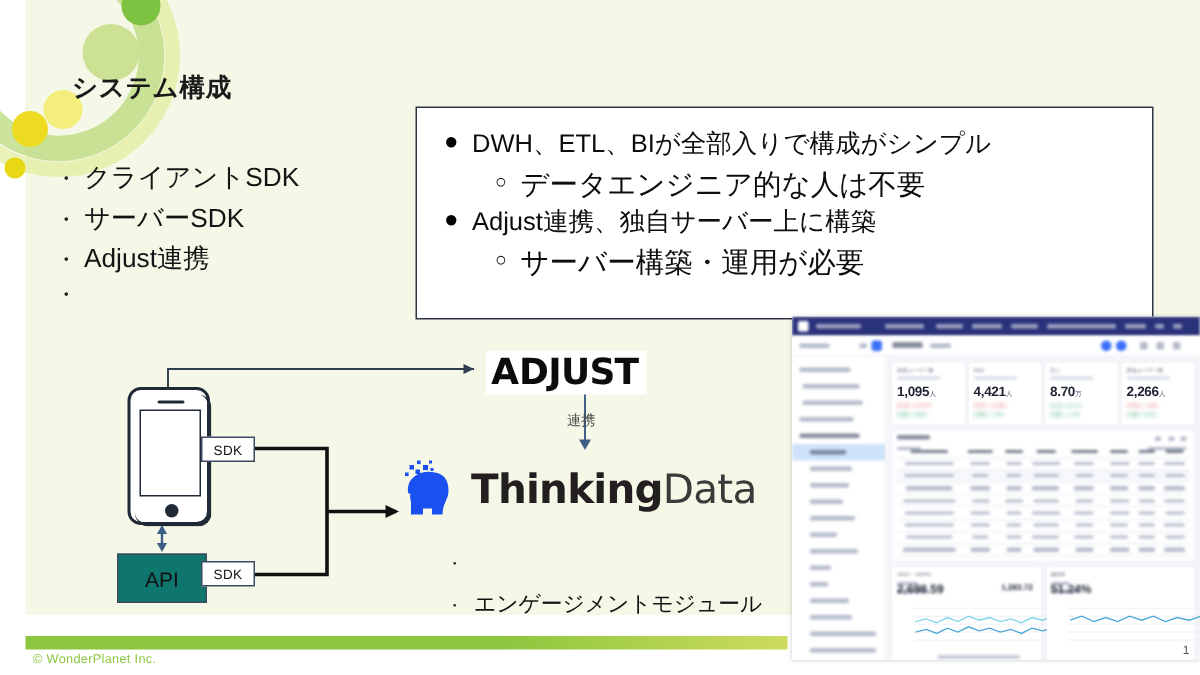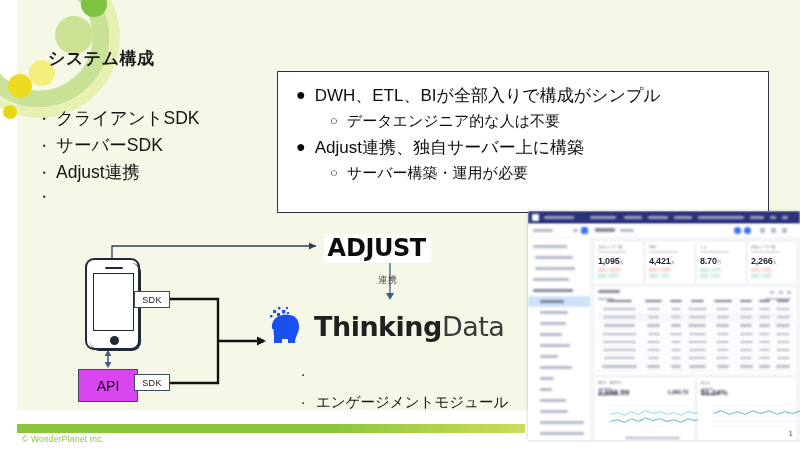--- a/index.html
+++ b/index.html
@@ -32,21 +32,21 @@
     position:absolute;left:277px;top:71px;width:492px;height:142px;
     background:#ffffff;border:1.5px solid #2b3440;box-sizing:border-box;
   }
   .co-l1{position:absolute;left:18px;top:13px;display:flex;align-items:flex-start;}
   .co-l2{position:absolute;left:52px;top:40px;display:flex;align-items:flex-start;}
   .co-l3{position:absolute;left:18px;top:65px;display:flex;align-items:flex-start;}
   .co-l4{position:absolute;left:52px;top:92px;display:flex;align-items:flex-start;}
   .mk{flex:0 0 auto;margin-right:9px;font-size:16px;line-height:1.25;color:#000;}
   .mk.hollow{font-size:13px;position:relative;top:1px;}
   .co-txt{font-size:17px;color:#0d0d0d;line-height:1.25;white-space:nowrap;}
-  .co-txt.sub{font-size:15px;}
+  .co-txt.sub{font-size:19px;}
 
   
   .phone-wrap{position:absolute;left:85px;top:258px;width:55px;height:92px;}
   .phone-body{
     position:absolute;left:0;top:0;width:55px;height:92px;border:2px solid #202a36;
     border-radius:9px;background:#fff;box-sizing:border-box;
   }
   .phone-body:after{
     content:"";position:absolute;left:3px;top:3px;right:-3px;bottom:-3px;
     border-right:2px solid #202a36;border-bottom:2px solid #202a36;border-radius:9px;
@@ -54,21 +54,21 @@
   .phone-screen{
     position:absolute;left:6px;top:13px;width:41px;height:58px;border:1.4px solid #202a36;
     background:#fff;box-sizing:border-box;
   }
   .phone-speaker{position:absolute;left:18px;top:7px;width:18px;height:2.4px;background:#202a36;border-radius:2px;}
   .phone-home{position:absolute;left:23px;top:76px;width:9px;height:9px;border-radius:50%;background:#202a36;}
 
   
   .api-box{
     position:absolute;left:78px;top:369px;width:60px;height:33px;
-    border:1px solid #3b4a63;background:#d946ef;box-sizing:border-box;
+    border:1px solid #3b4a63;background:#0f766e;box-sizing:border-box;
     display:flex;align-items:center;justify-content:center;
     font-size:14px;color:#111;
   }
 
   
   .sdk{
     position:absolute;border:1px solid #3b4a63;background:#fff;box-sizing:border-box;
     display:flex;align-items:center;justify-content:center;font-size:9px;color:#111;
     letter-spacing:.3px;
   }

